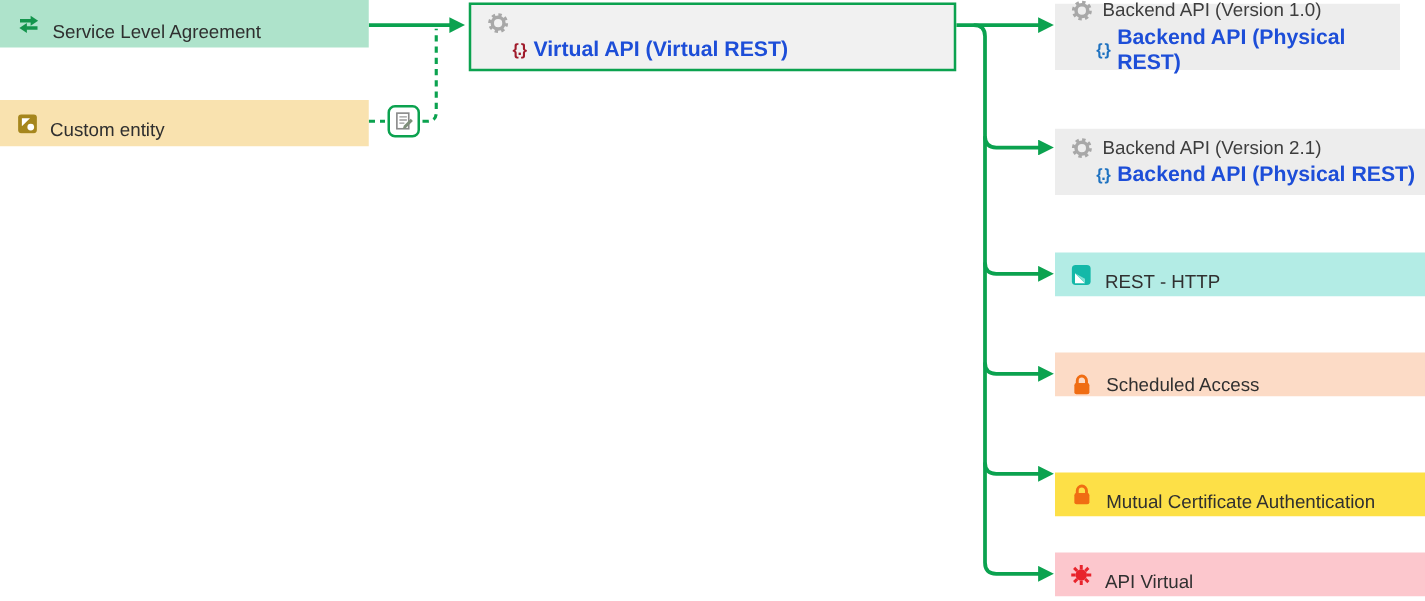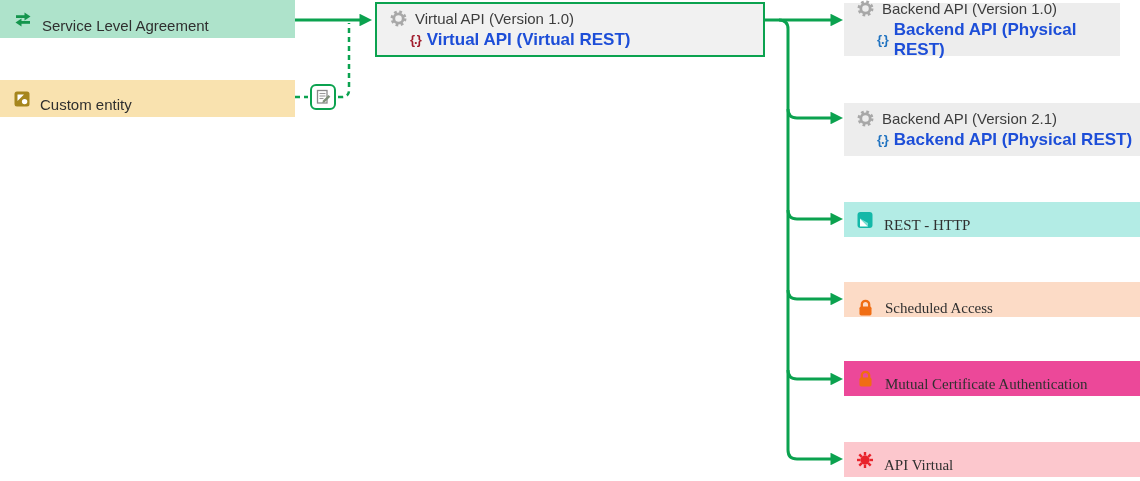--- a/index.html
+++ b/index.html
@@ -24,25 +24,25 @@
   .node-backend2{left:844px;top:103px;width:296px;height:53px;background:#ededed;}
   .api-row1{display:flex;align-items:center;gap:8px;padding-left:13px;}
   .api-row2{display:flex;align-items:center;gap:6px;padding-left:33px;}
   .api-title{font-size:15px;color:#3d3d3d;}
   .api-sub{font-size:17px;color:#1d4ed8;font-weight:bold;}
   .braces{font-size:13px;font-weight:700;letter-spacing:-1px;line-height:1;}
   .braces-red{color:#a01b2b;}
   .braces-blue{color:#1f72c0;}
 
   
-  .bar{left:844px;width:296px;height:35px;padding-left:12px;gap:10px;font-family:Liberation Serif, serif;}
+  .bar{left:844px;width:296px;height:35px;padding-left:12px;gap:10px;}
   .bar .lbl{font-size:15px;color:#303030;}
   .bar-rest{top:202px;background:#b3ece5;}
   .bar-scheduled{top:282px;background:#fcdbc6;align-items:flex-end;}
-  .bar-mutual{top:361px;background:#ec4899;}
+  .bar-mutual{top:378px;background:#fde047;}
   .bar-gateway{top:442px;background:#fcc7cd;}
 
   
   .badge{
     position:absolute;left:310px;top:84px;width:26px;height:26px;box-sizing:border-box;
     background:#fff;border:2px solid #0ba24f;border-radius:6px;
     display:flex;align-items:center;justify-content:center;
   }
   .ico{display:inline-flex;flex:none;}
 </style>
@@ -112,21 +112,20 @@
   </div>
 
   <div class="node api-box node-virtual">
     <div class="api-row1">
       <span class="ico">
         <svg width="17" height="17" viewBox="0 0 16 16">
           <circle cx="8" cy="8" r="6" fill="none" stroke="#a8a8a8" stroke-width="3" stroke-dasharray="2.4 2.31"></circle>
           <circle cx="8" cy="8" r="4.4" fill="none" stroke="#a8a8a8" stroke-width="2.6"></circle>
         </svg>
       </span>
-      <span class="api-title">Virtual API (Version 1.0)</span>
     </div>
     <div class="api-row2">
       <span class="braces braces-red">{.}</span>
       <span class="api-sub">Virtual API (Virtual REST)</span>
     </div>
   </div>
 
   <div class="node api-box node-backend1">
     <div class="api-row1">
       <span class="ico">

